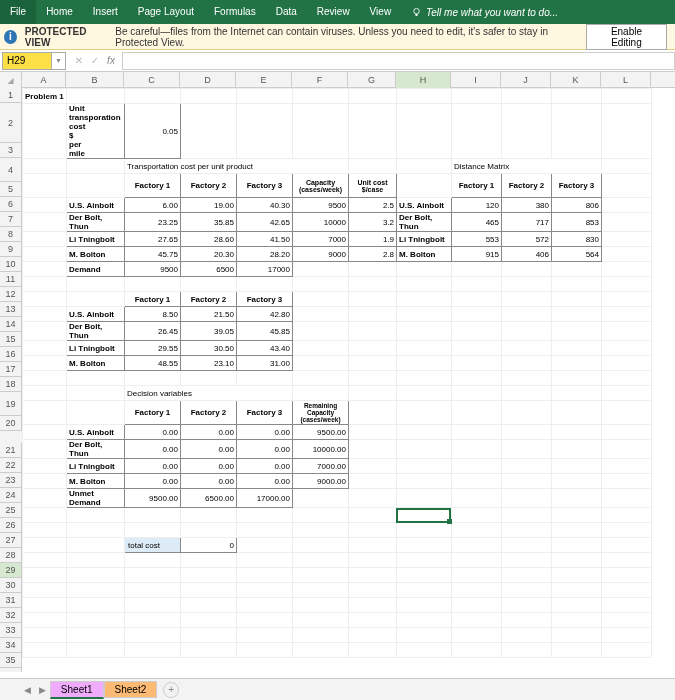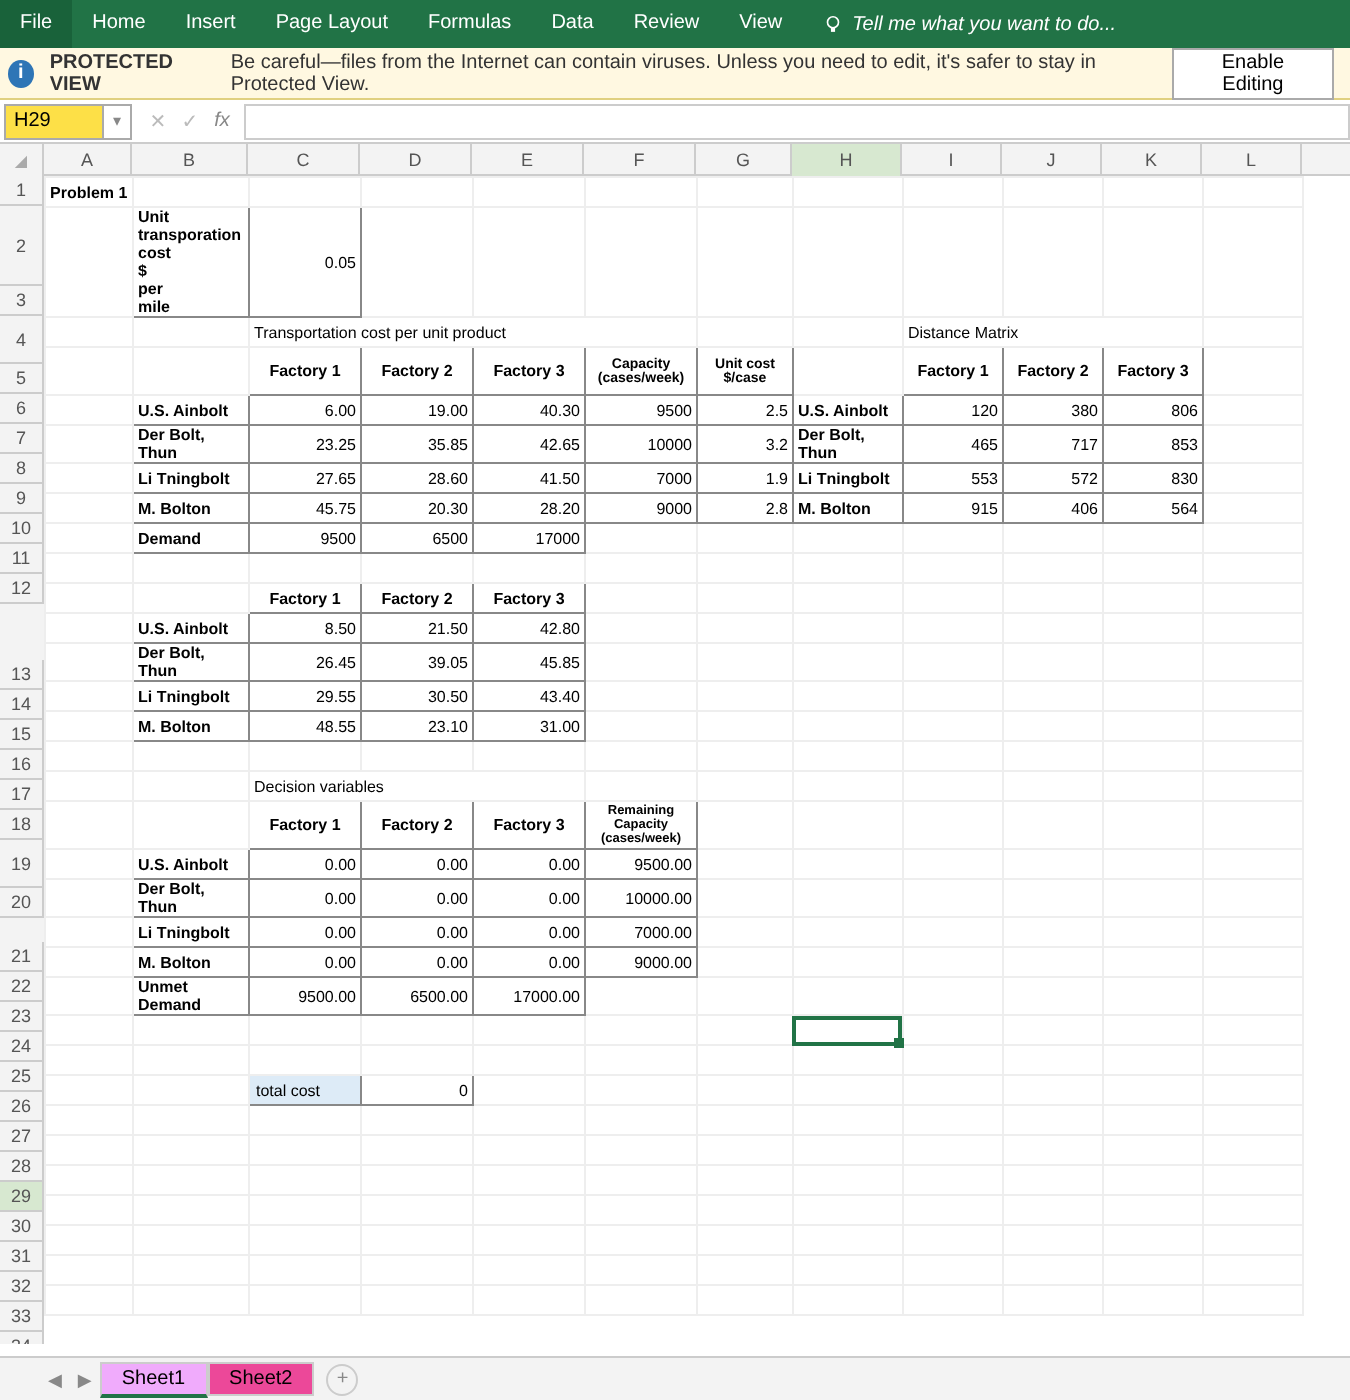--- a/index.html
+++ b/index.html
@@ -46,21 +46,21 @@
 .lcell { border: 1px solid #888 !important; text-align: left; font-weight: bold; font-size: 7.5px; padding-left: 2px !important; }
 .fill { background: #ddebf7; border: 1px solid #888 !important; font-size: 8px; padding-left: 3px !important; }
 .title-row { font-size: 8.5px; }
 
 .selcell { position: absolute; border: 2px solid #217346; width: 55px; height: 15px; pointer-events: none; }
 .selcell::after { content: ""; position: absolute; right: -3px; bottom: -3px; width: 5px; height: 5px; background: #217346; }
 
 .tabbar { position: absolute; bottom: 0; left: 0; right: 0; height: 22px; border-top: 1px solid #ccc; background: #f3f3f3; display: flex; align-items: center; gap: 0; padding-left: 20px; }
 .tabnav { color: #888; font-size: 9px; padding: 0 4px; }
 .sheettab { background: #f0abfc; border: 1px solid #ccc; border-bottom: 2px solid #217346; padding: 2px 10px; font-size: 10px; }
-.sheettab.inactive { background: #ec4899; border-bottom: 1px solid #ccc; }
+.sheettab.inactive { background: #fdba74; border-bottom: 1px solid #ccc; }
 .addsheet { width: 16px; height: 16px; border: 1px solid #ccc; border-radius: 50%; margin-left: 6px; display: flex; align-items: center; justify-content: center; font-size: 10px; color: #888; }
 </style>
 </head>
 <body>
 
 <div class="ribbon">
   <div class="ribbon-tab file">File</div>
   <div class="ribbon-tab">Home</div>
   <div class="ribbon-tab">Insert</div>
   <div class="ribbon-tab">Page Layout</div>
@@ -118,21 +118,21 @@
         <div class="rowhdr" style="height: 15px;">3</div>
         <div class="rowhdr" style="height: 24px;">4</div>
         <div class="rowhdr" style="height: 15px;">5</div>
         <div class="rowhdr" style="height: 15px;">6</div>
         <div class="rowhdr" style="height: 15px;">7</div>
         <div class="rowhdr" style="height: 15px;">8</div>
         <div class="rowhdr" style="height: 15px;">9</div>
         <div class="rowhdr" style="height: 15px;">10</div>
         <div class="rowhdr" style="height: 15px;">11</div>
         <div class="rowhdr" style="height: 15px;">12</div>
-        <div class="rowhdr" style="height: 15px; margin-top: 28px;">13</div>
+        <div class="rowhdr" style="height: 15px;">13</div>
         <div class="rowhdr" style="height: 15px;">14</div>
         <div class="rowhdr" style="height: 15px;">15</div>
         <div class="rowhdr" style="height: 15px;">16</div>
         <div class="rowhdr" style="height: 15px;">17</div>
         <div class="rowhdr" style="height: 15px;">18</div>
         <div class="rowhdr" style="height: 24px;">19</div>
         <div class="rowhdr" style="height: 15px;">20</div>
         <div class="rowhdr" style="height: 15px; margin-top: 12px;">21</div>
         <div class="rowhdr" style="height: 15px;">22</div>
         <div class="rowhdr" style="height: 15px;">23</div>

